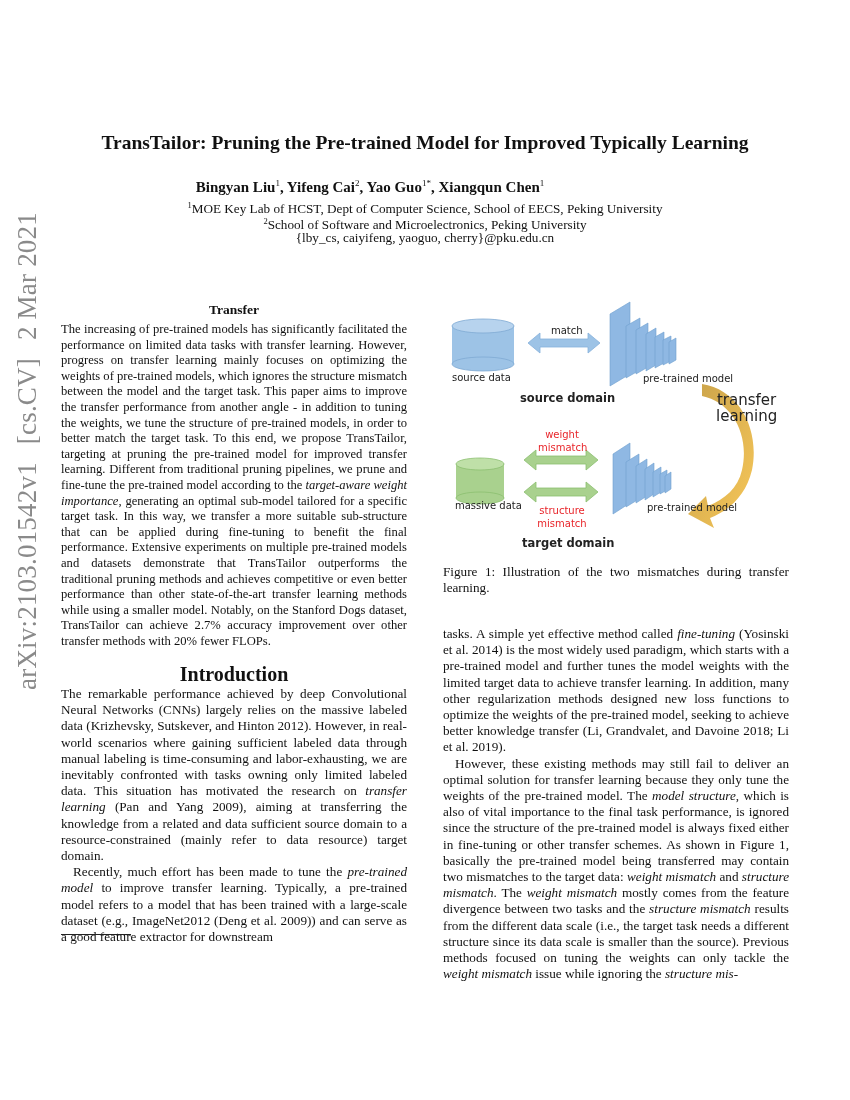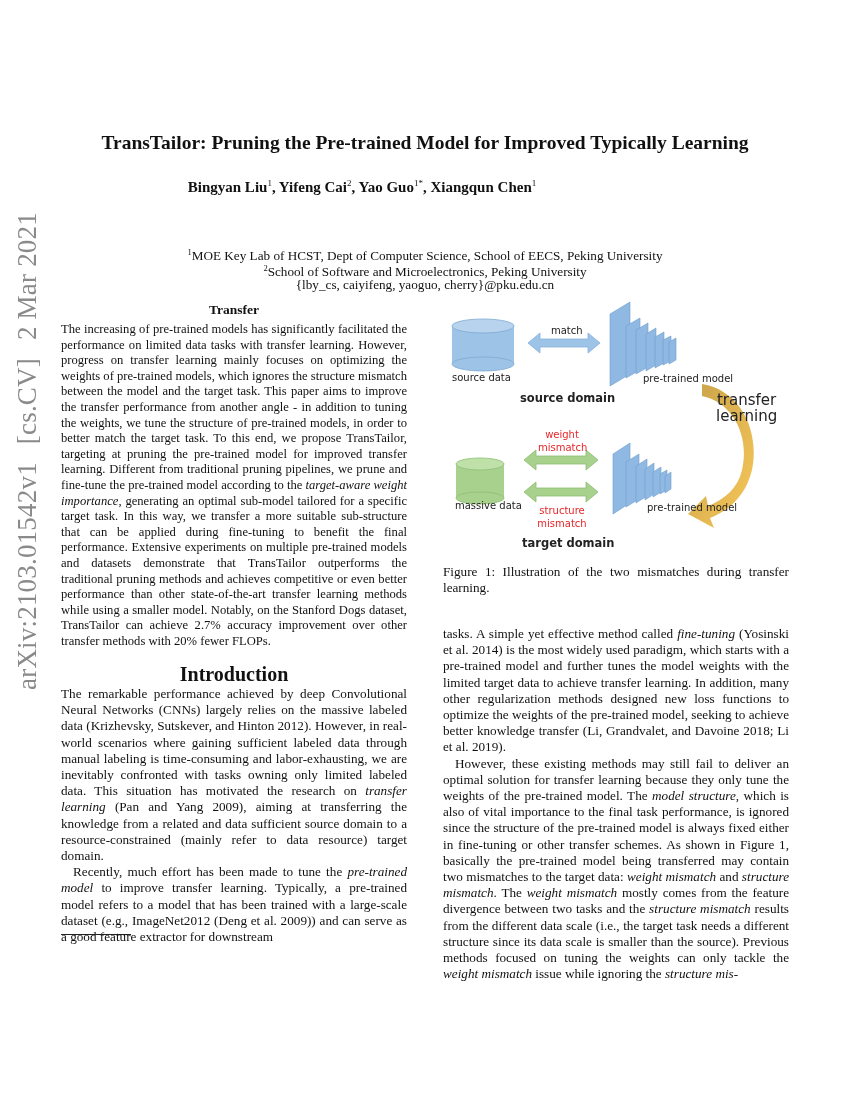--- a/index.html
+++ b/index.html
@@ -4,24 +4,24 @@
 <style>
   html, body { margin: 0; padding: 0; background: #ffffff; }
   body { width: 850px; height: 1100px; position: relative; overflow: hidden;
          font-family: "Liberation Serif", "DejaVu Serif", serif; color: #111; }
   .arxiv-stamp { position: absolute; left: 12px; top: 690px; transform-origin: left top;
                  transform: rotate(-90deg); font-size: 27px; color: #8a8a8a; white-space: nowrap;
                  letter-spacing: 0.2px; width: 400px; }
   .arxiv-stamp span { margin-right: 18px; }
   .title { position: absolute; top: 132px; left: 0; width: 850px; text-align: center;
            font-size: 19.5px; font-weight: bold; }
-  .authors { position: absolute; top: 178px; left: 0; width: 724px; text-align: center;
+  .authors { position: absolute; top: 178px; left: 8px; width: 724px; text-align: center;
              font-size: 15px; font-weight: bold; }
   .authors sup { font-weight: normal; font-size: 9px; }
-  .affil { position: absolute; left: 0; width: 850px; text-align: center; font-size: 13.2px; line-height: 17px; margin-top: 47px; }
+  .affil { position: absolute; left: 0; width: 850px; text-align: center; font-size: 13.2px; line-height: 17px; }
   .affil sup { font-size: 8.5px; }
   .col { position: absolute; font-size: 13.2px; line-height: 16.2px; text-align: justify; }
   .col-left { left: 61px; width: 346px; }
   .col-right { left: 443px; width: 346px; }
   .abs-head { position: absolute; top: 302px; left: 61px; width: 346px; text-align: center; font-weight: bold; font-size: 13.5px; }
   .abs-body { top: 322px; left: 61px; width: 346px; font-size: 12.6px; line-height: 15.6px; }
   .intro-head { position: absolute; top: 663px; left: 61px; width: 346px; text-align: center; font-weight: bold; font-size: 20px; }
   p { margin: 0; }
   .indent { text-indent: 12px; }
   i { font-style: italic; }

